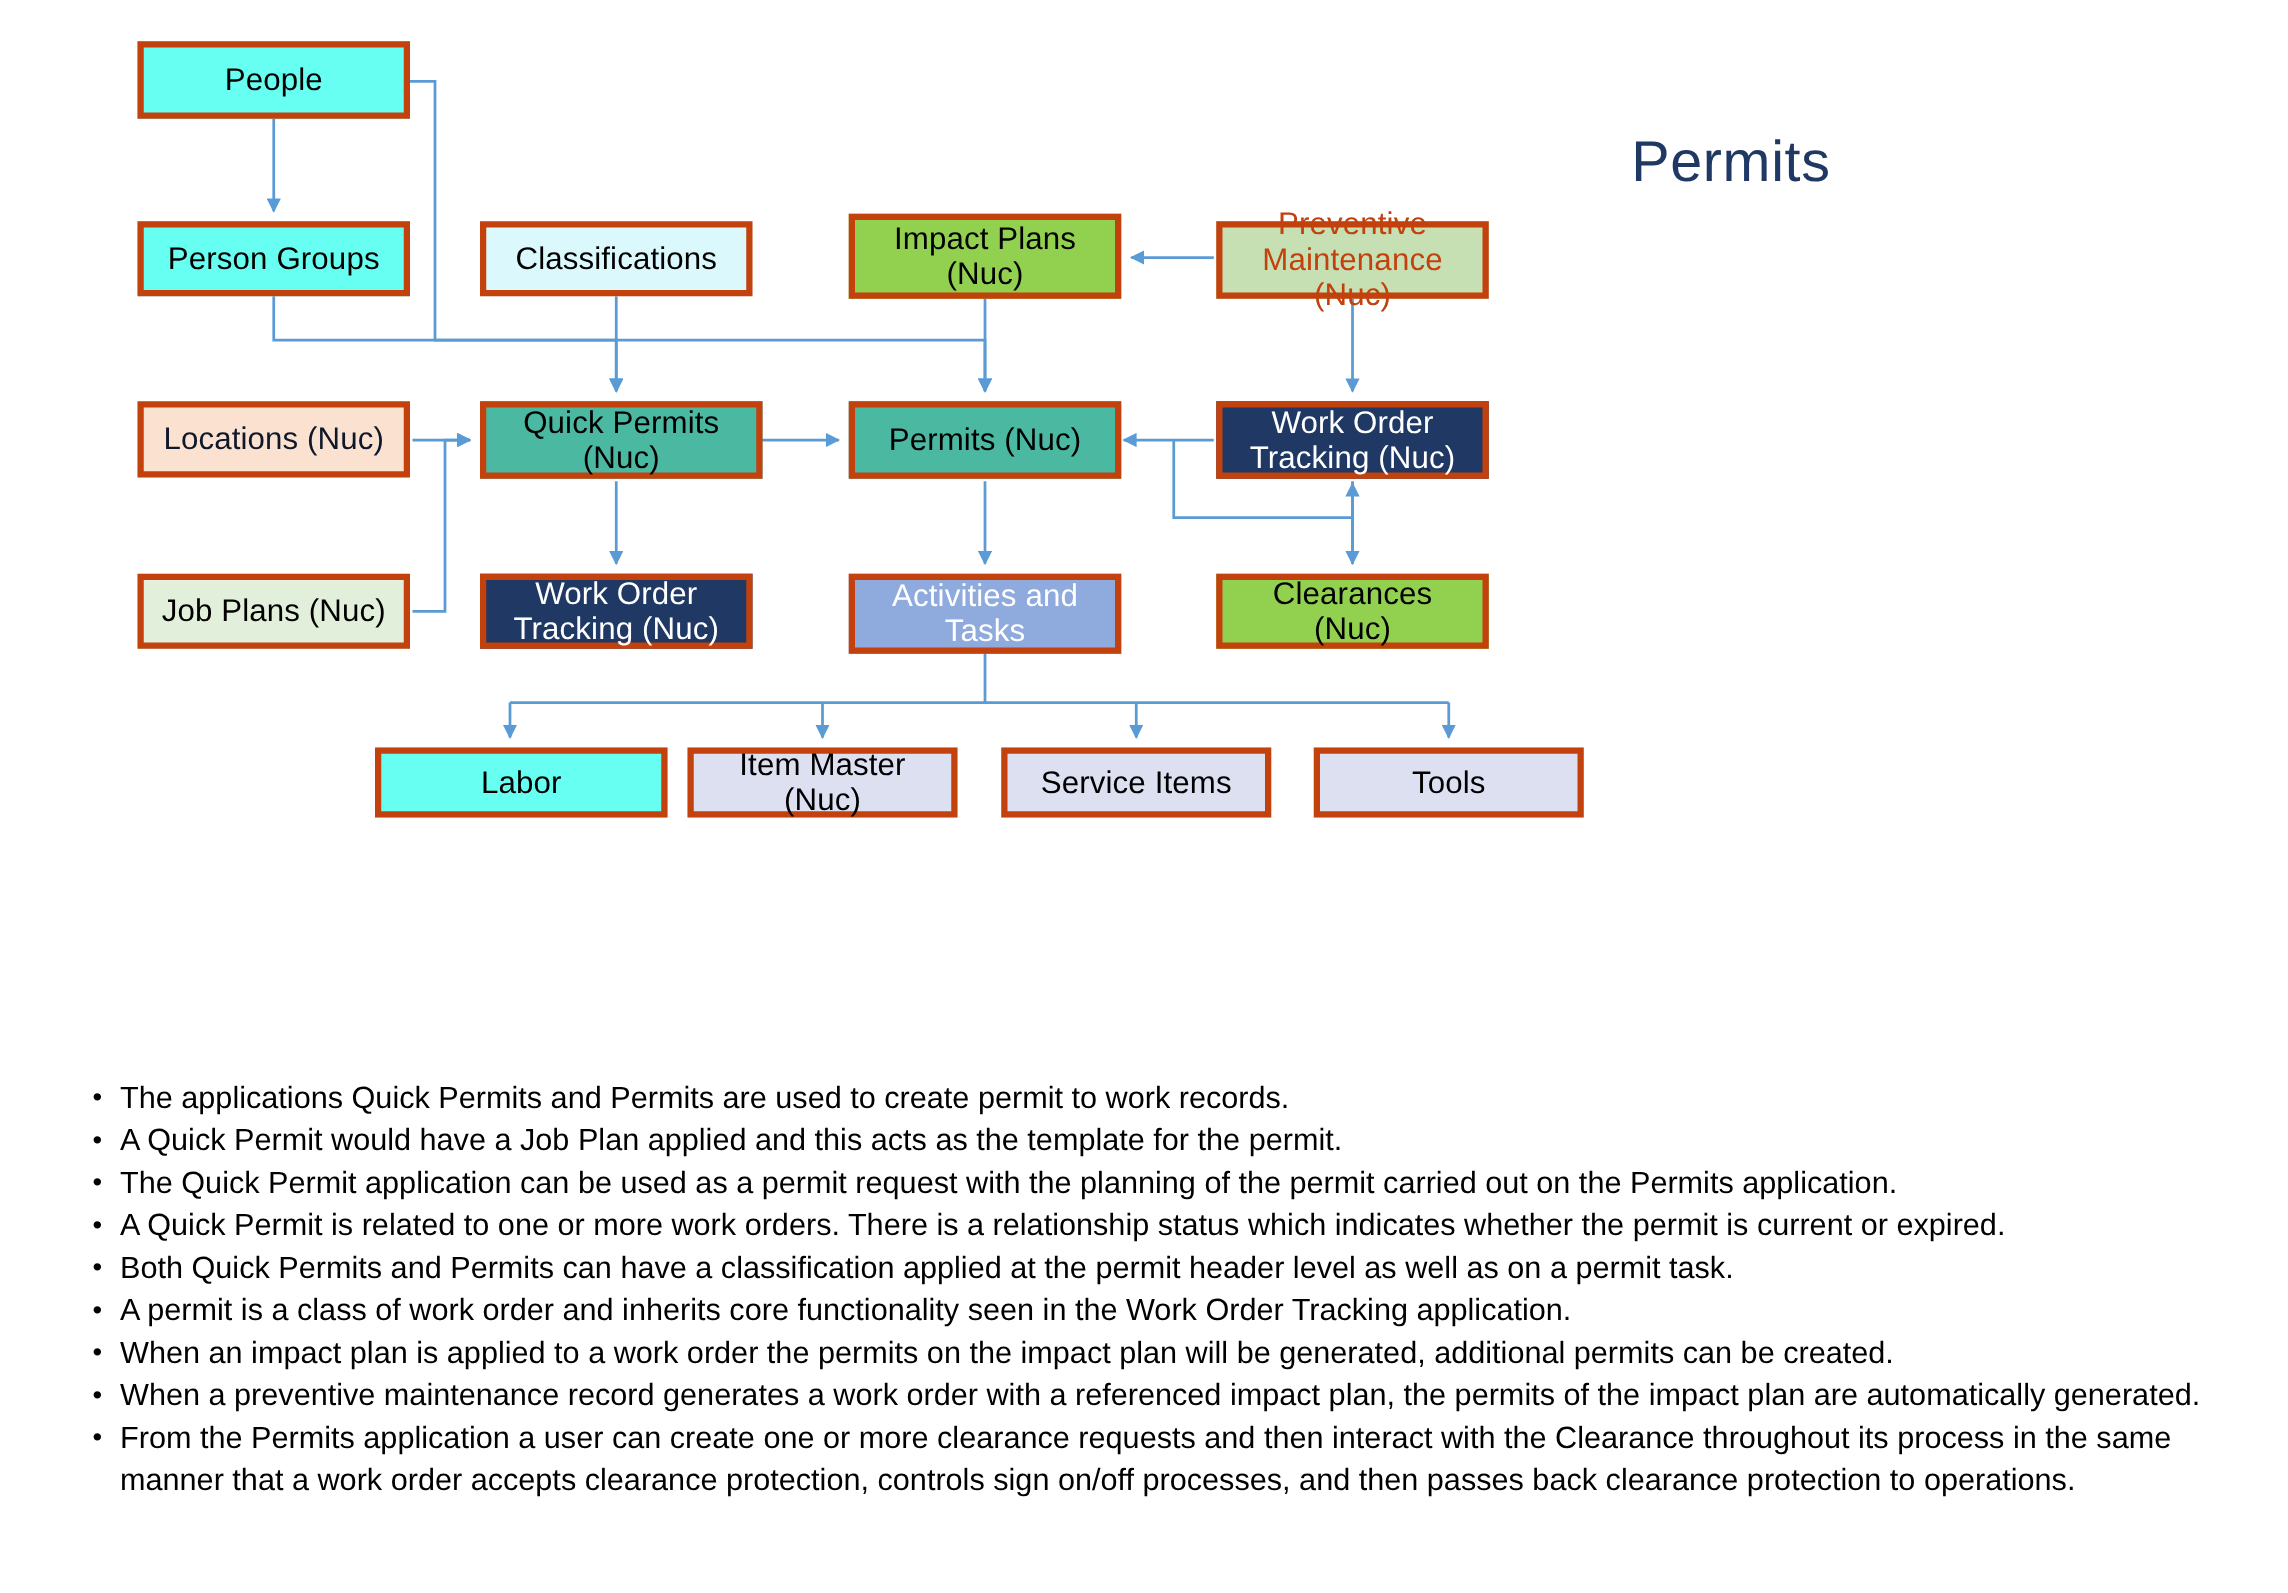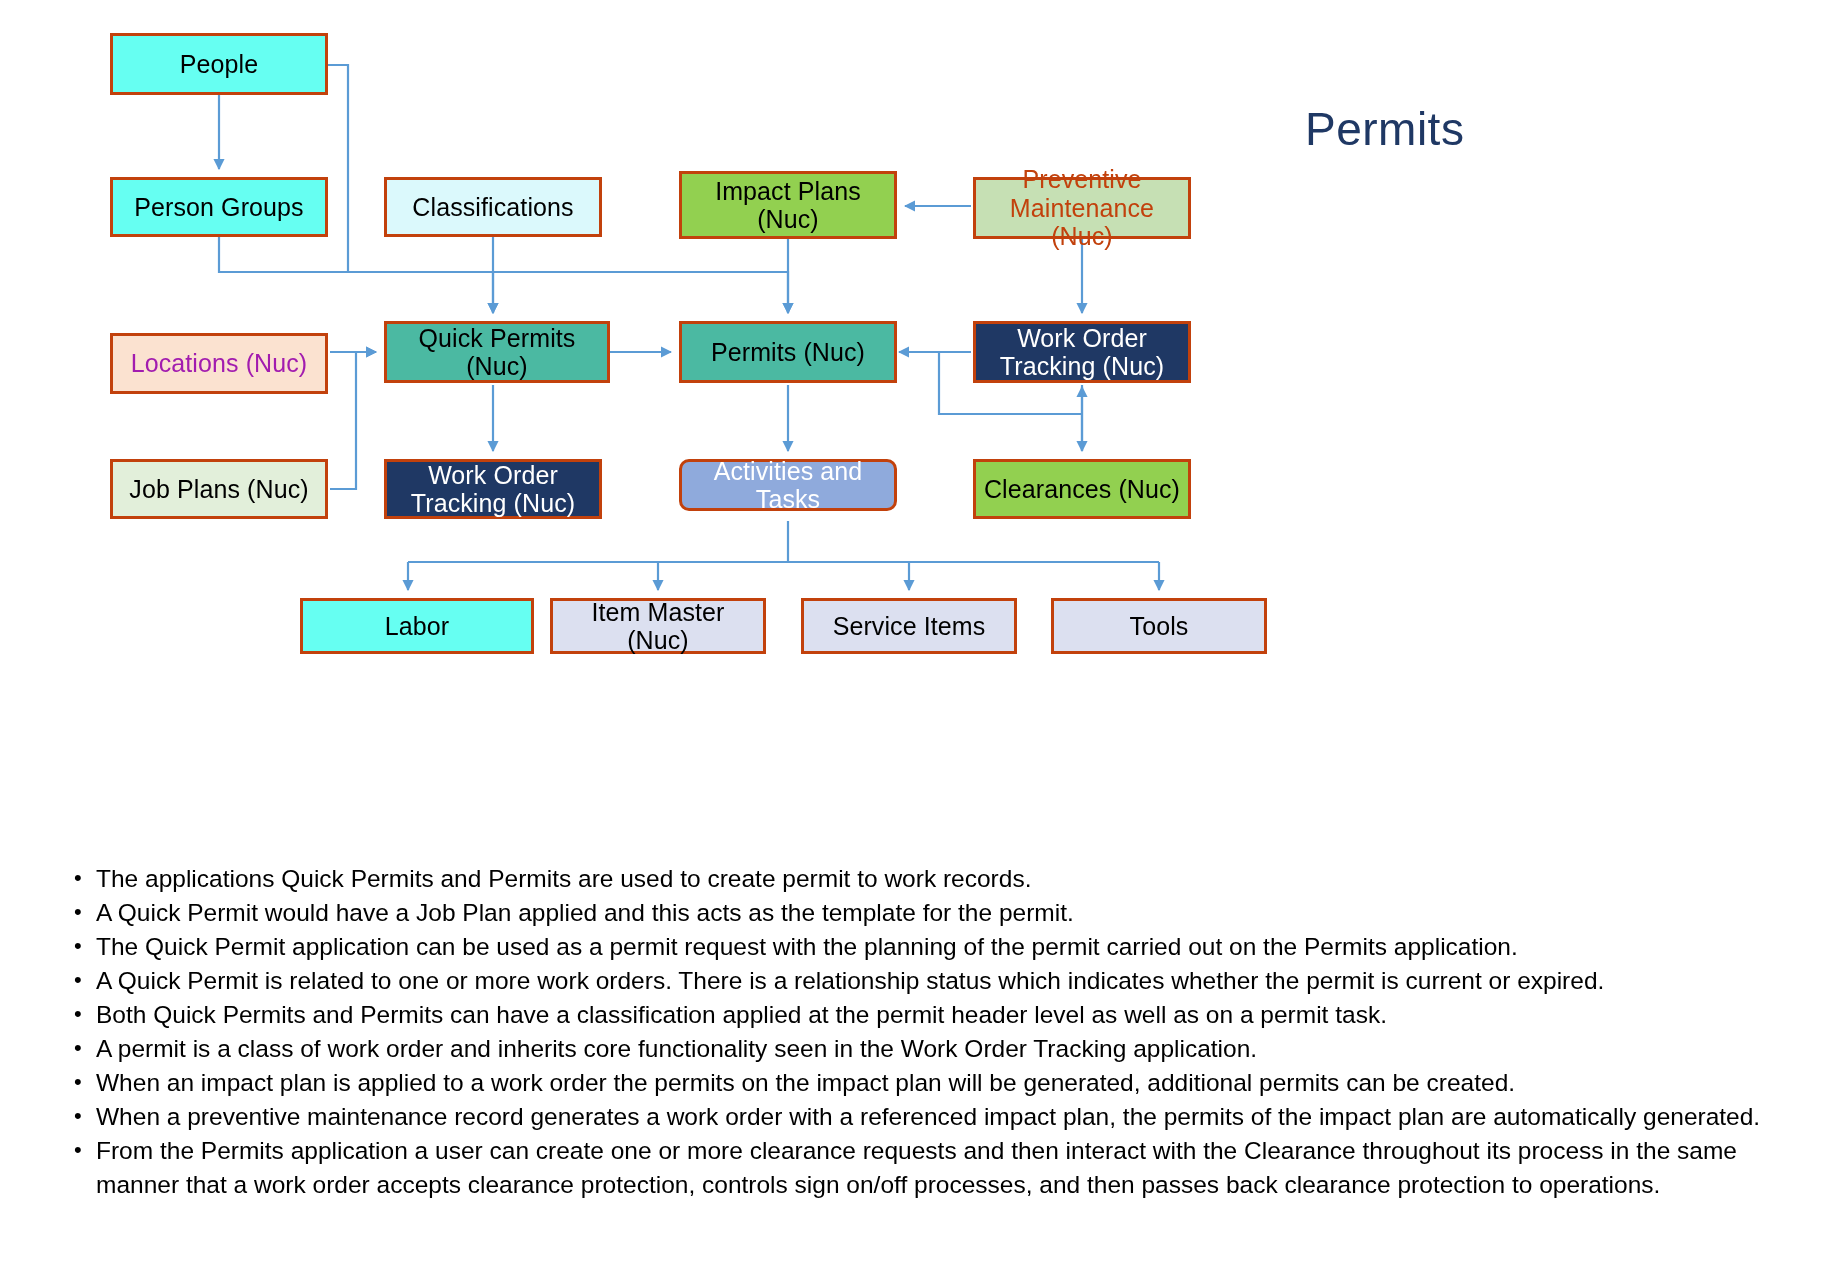--- a/index.html
+++ b/index.html
@@ -32,21 +32,21 @@
     position: absolute;
     left: 0;
     top: 0;
     width: 1830px;
     height: 800px;
     pointer-events: none;
   }
   .node {
     position: absolute;
     box-sizing: border-box;
-    border: 3px solid #c2410c;
+    border: 5px solid #c2410c;
     display: flex;
     align-items: center;
     justify-content: center;
     text-align: center;
     font-size: 25px;
     line-height: 1.14;
     padding: 2px 6px;
     letter-spacing: 0.1px;
   }
   .node span { display: block; white-space: pre-line; }
@@ -153,42 +153,42 @@
         <span>Classifications</span>
       </div>
     <div class="node" style="left: 679px; top: 171px; width: 218px; height: 68px; background: rgb(146, 208, 80); color: rgb(0, 0, 0);">
         <span>Impact Plans
 (Nuc)</span>
       </div>
     <div class="node" style="left: 973px; top: 177px; width: 218px; height: 62px; background: rgb(198, 224, 180); color: #c2410c;">
         <span>Preventive
 Maintenance (Nuc)</span>
       </div>
-    <div class="node" style="left: 110px; top: 321px; width: 218px; height: 61px; background: rgb(251, 226, 208); color: #a21caf; margin-top: 12px;">
+    <div class="node" style="left: 110px; top: 321px; width: 218px; height: 61px; background: rgb(251, 226, 208); color: #0f172a;">
         <span>Locations (Nuc)</span>
       </div>
     <div class="node" style="left: 384px; top: 321px; width: 226px; height: 62px; background: rgb(75, 185, 162); color: rgb(0, 0, 0);">
         <span>Quick Permits
 (Nuc)</span>
       </div>
     <div class="node" style="left: 679px; top: 321px; width: 218px; height: 62px; background: rgb(75, 185, 162); color: rgb(0, 0, 0);">
         <span>Permits (Nuc)</span>
       </div>
     <div class="node" style="left: 973px; top: 321px; width: 218px; height: 62px; background: rgb(31, 56, 100); color: rgb(255, 255, 255);">
         <span>Work Order
 Tracking (Nuc)</span>
       </div>
     <div class="node" style="left: 110px; top: 459px; width: 218px; height: 60px; background: rgb(226, 239, 218); color: rgb(0, 0, 0);">
         <span>Job Plans (Nuc)</span>
       </div>
     <div class="node" style="left: 384px; top: 459px; width: 218px; height: 60px; background: rgb(31, 56, 100); color: rgb(255, 255, 255);">
         <span>Work Order
 Tracking (Nuc)</span>
       </div>
-    <div class="node" style="left: 679px; top: 459px; width: 218px; height: 52px; background: rgb(143, 170, 220); color: rgb(255, 255, 255); border-radius: 10px;">
+    <div class="node" style="left: 679px; top: 459px; width: 218px; height: 64px; background: rgb(143, 170, 220); color: rgb(255, 255, 255);">
         <span>Activities and
 Tasks</span>
       </div>
     <div class="node" style="left: 973px; top: 459px; width: 218px; height: 60px; background: rgb(146, 208, 80); color: rgb(0, 0, 0);">
         <span>Clearances (Nuc)</span>
       </div>
     <div class="node" style="left: 300px; top: 598px; width: 234px; height: 56px; background: rgb(102, 255, 242); color: rgb(0, 0, 0);">
         <span>Labor</span>
       </div>
     <div class="node" style="left: 550px; top: 598px; width: 216px; height: 56px; background: rgb(220, 224, 240); color: rgb(0, 0, 0);">

